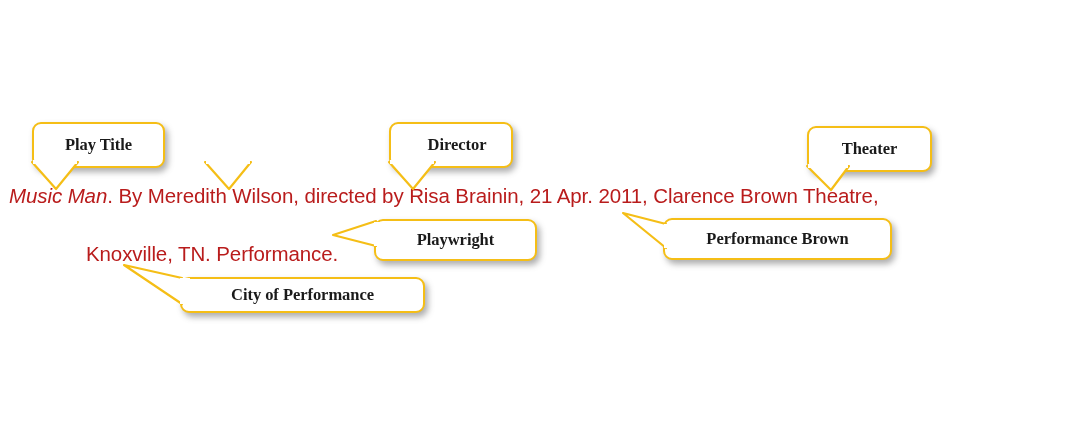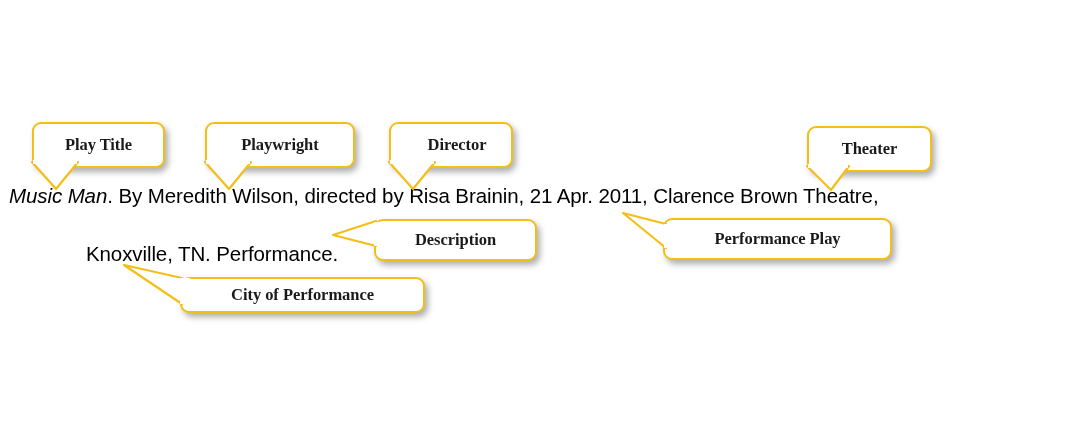--- a/index.html
+++ b/index.html
@@ -20,21 +20,21 @@
     position: absolute;
     inset: 0;
     width: 1069px;
     height: 443px;
   }
 
   
   .citation-line {
     position: absolute;
     white-space: nowrap;
-    color: #000000;
+    color: #b91c1c;
     font-family: "Liberation Sans", sans-serif;
     font-size: 20.5px;
     line-height: 24px;
     letter-spacing: -0.1px;
   }
   #line-1 { left: 9px;  top: 184px; }
   #line-2 { left: 86px; top: 242px; }
 
   .play-title-italic {
     font-style: italic;
@@ -108,23 +108,20 @@
     <rect x="3" y="0" width="44" height="4" fill="#ffffff"></rect>
   </svg>
   <div class="callout" id="callout-play-title">
     <span class="callout-label">Play Title</span>
   </div>
 
   <svg class="tail" id="tail-playwright" width="80" height="32" viewBox="0 0 80 32">
     <path d="M 2,2 L 48,2 L 26,29 Z" fill="#ffffff" stroke="#F5BE16" stroke-width="2.2" stroke-linejoin="round"></path>
     <rect x="3" y="0" width="44" height="4" fill="#ffffff"></rect>
   </svg>
-  <div class="callout" id="callout-playwright">
-    <span class="callout-label">Playwright</span>
-  </div>
 
   <svg class="tail" id="tail-director" width="80" height="32" viewBox="0 0 80 32">
     <path d="M 2,2 L 48,2 L 26,29 Z" fill="#ffffff" stroke="#F5BE16" stroke-width="2.2" stroke-linejoin="round"></path>
     <rect x="3" y="0" width="44" height="4" fill="#ffffff"></rect>
   </svg>
   <div class="callout" id="callout-director">
     <span class="callout-label">Director</span>
   </div>
 
   <svg class="tail" id="tail-theater" width="80" height="30" viewBox="0 0 80 30">
@@ -133,29 +130,29 @@
   </svg>
   <div class="callout" id="callout-theater">
     <span class="callout-label">Theater</span>
   </div>
 
   <svg class="tail" id="tail-description" width="70" height="48" viewBox="0 0 70 48">
     <path d="M 46,5 L 3,19 L 46,30 Z" fill="#ffffff" stroke="#F5BE16" stroke-width="2.2" stroke-linejoin="round"></path>
     <rect x="44" y="6" width="10" height="24" fill="#ffffff"></rect>
   </svg>
   <div class="callout" id="callout-description">
-    <span class="callout-label">Description</span>
+    <span class="callout-label">Playwright</span>
   </div>
 
   <svg class="tail" id="tail-perf-date" width="70" height="55" viewBox="0 0 70 55">
     <path d="M 52,12 L 9,1 L 52,36 Z" fill="#ffffff" stroke="#F5BE16" stroke-width="2.2" stroke-linejoin="round"></path>
     <rect x="50" y="12" width="10" height="24" fill="#ffffff"></rect>
   </svg>
   <div class="callout" id="callout-perf-date">
-    <span class="callout-label">Performance Play</span>
+    <span class="callout-label">Performance Brown</span>
   </div>
 
   <svg class="tail" id="tail-city" width="80" height="60" viewBox="0 0 80 60">
     <path d="M 64,16 L 6,3 L 64,42 Z" fill="#ffffff" stroke="#F5BE16" stroke-width="2.2" stroke-linejoin="round"></path>
     <rect x="62" y="16" width="10" height="26" fill="#ffffff"></rect>
   </svg>
   <div class="callout" id="callout-city">
     <span class="callout-label">City of Performance</span>
   </div>
 

